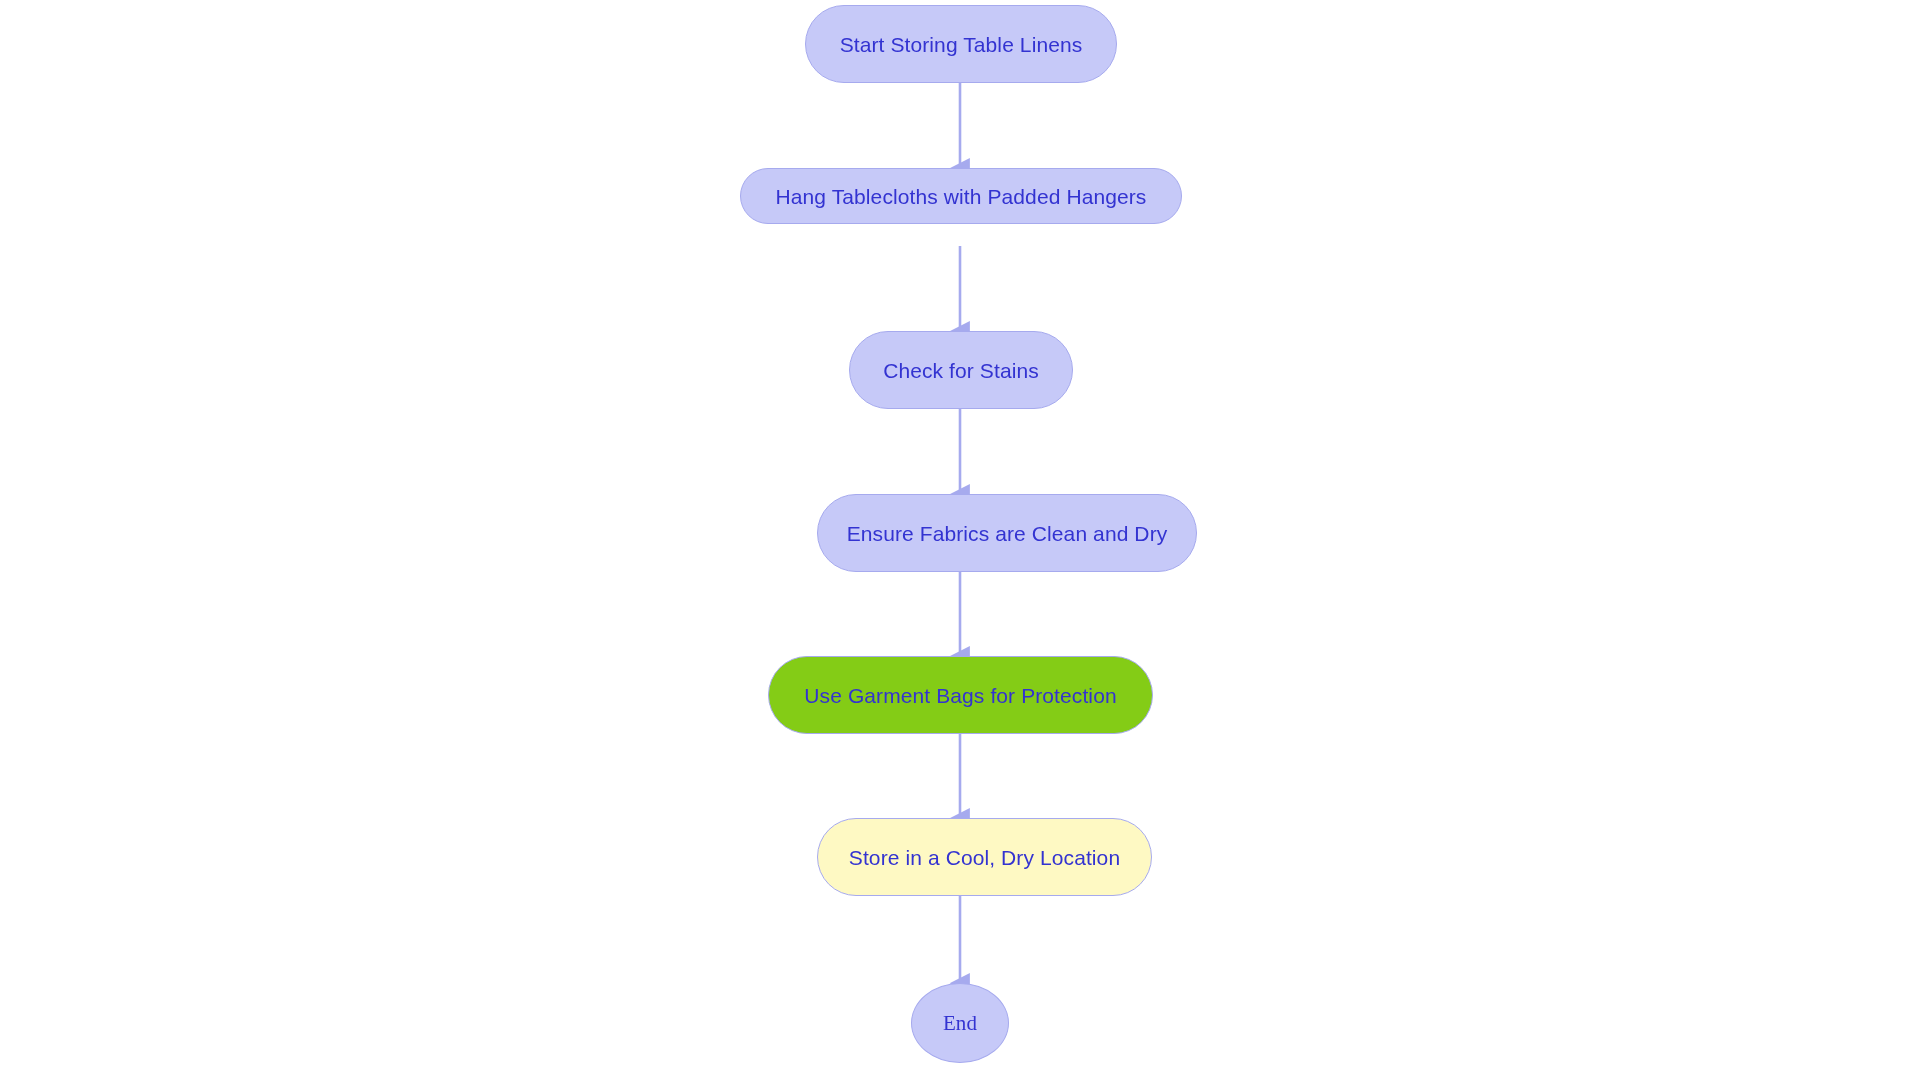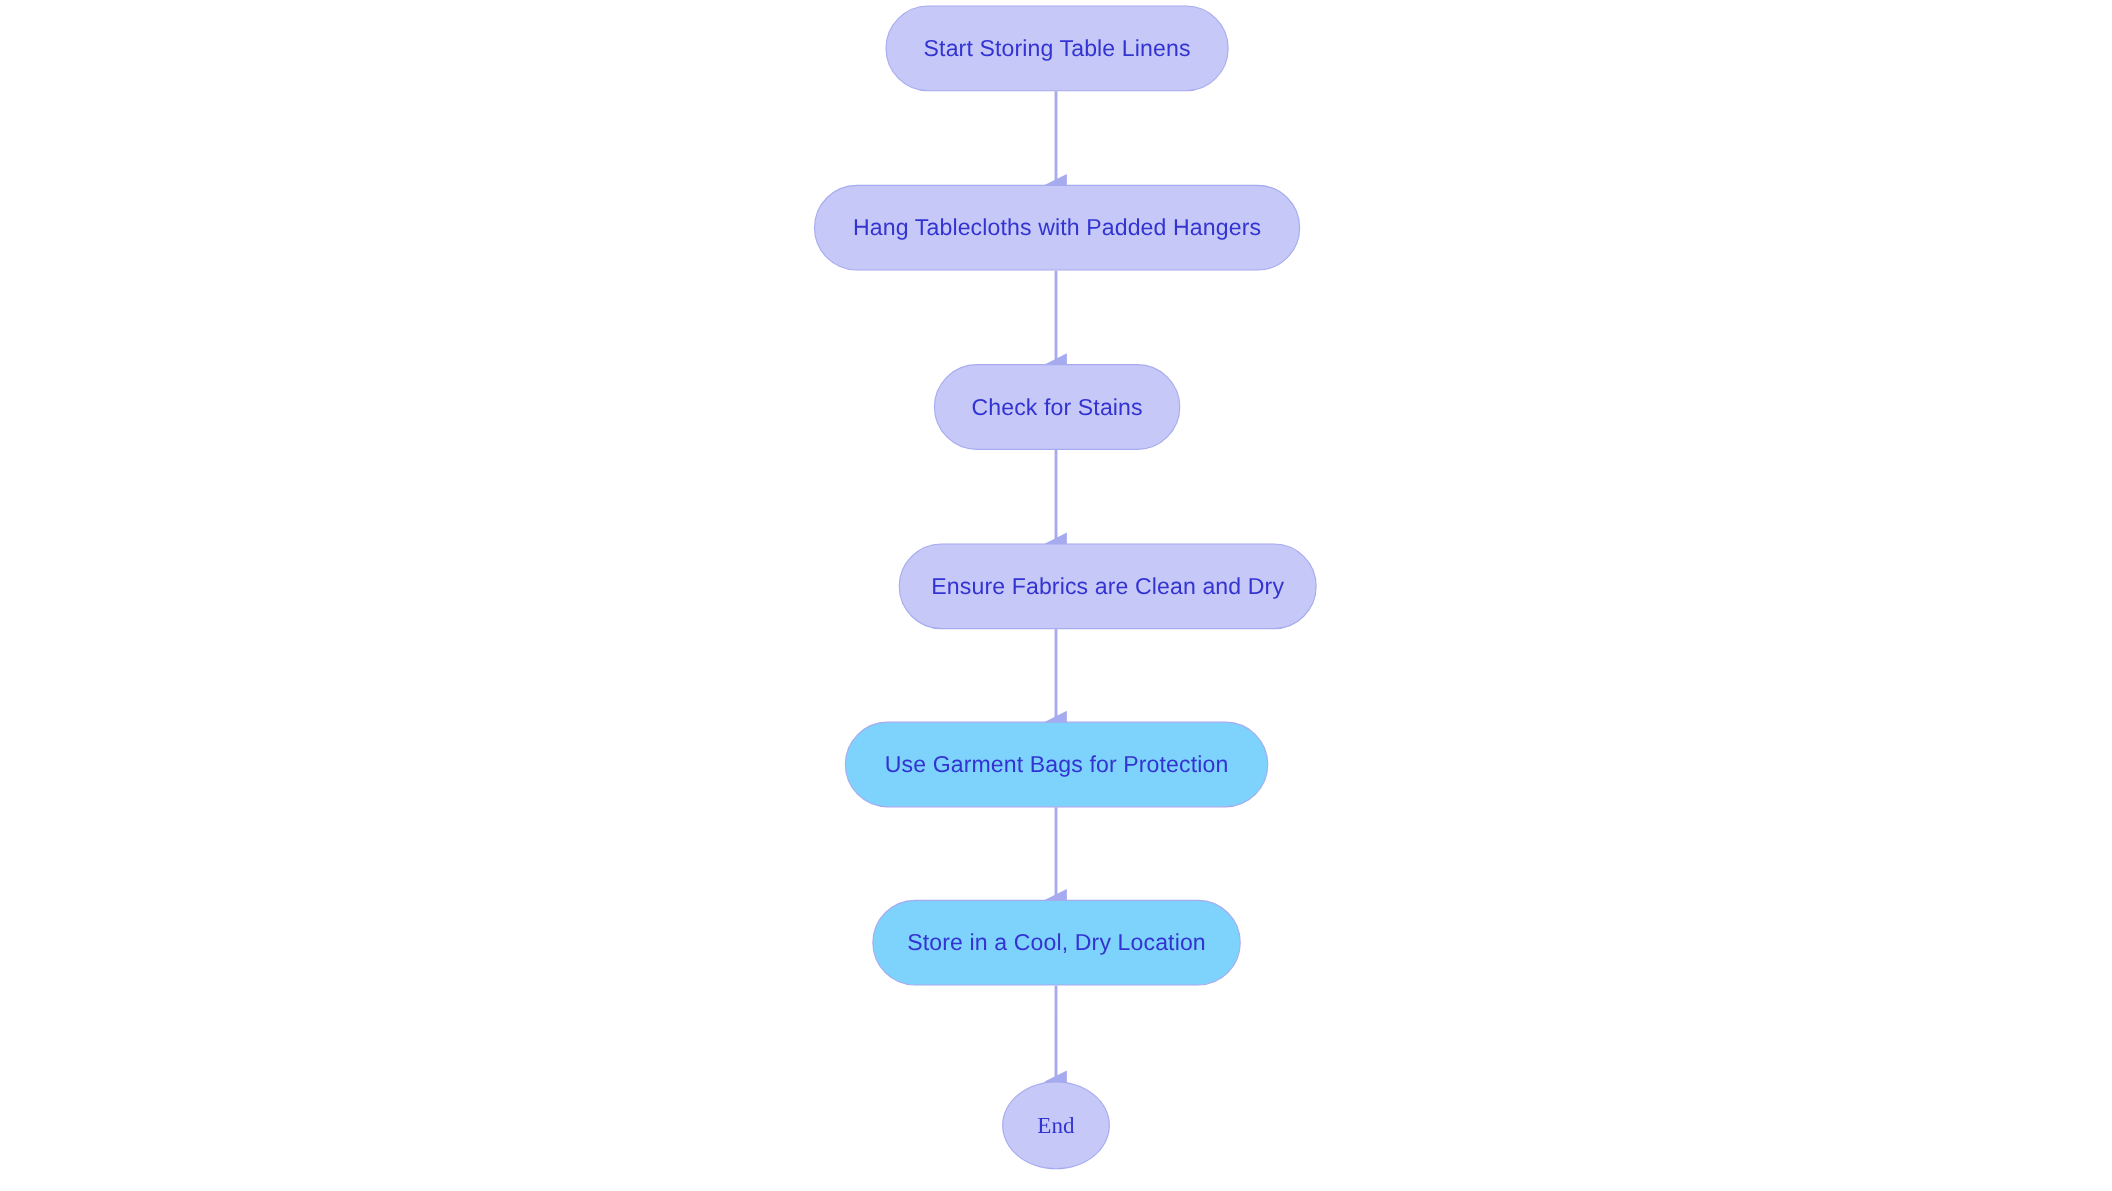--- a/index.html
+++ b/index.html
@@ -76,33 +76,33 @@
         <line x1="960" y1="572" x2="960" y2="656" stroke="#a6aaee" stroke-width="2.6" marker-end="url(#arrowhead)"></line>
         <line x1="960" y1="734" x2="960" y2="818" stroke="#a6aaee" stroke-width="2.6" marker-end="url(#arrowhead)"></line>
         <line x1="960" y1="896" x2="960" y2="983" stroke="#a6aaee" stroke-width="2.6" marker-end="url(#arrowhead)"></line>
       </g>
   </svg>
 
   <div id="node-layer">
       <div class="node stadium" style="left: 805px; top: 5px; width: 312px; height: 78px; background: rgb(198, 201, 248); border-color: rgb(166, 170, 238); color: rgb(51, 51, 209);">
         <span class="node-label">Start Storing Table Linens</span>
       </div>
-      <div class="node stadium" style="left: 740px; top: 168px; width: 442px; height: 78px; background: rgb(198, 201, 248); border-color: rgb(166, 170, 238); color: rgb(51, 51, 209);">
+      <div class="node stadium" style="left: 740px; top: 168px; width: 442px; height: 56px; background: rgb(198, 201, 248); border-color: rgb(166, 170, 238); color: rgb(51, 51, 209);">
         <span class="node-label">Hang Tablecloths with Padded Hangers</span>
       </div>
       <div class="node stadium" style="left: 849px; top: 331px; width: 224px; height: 78px; background: rgb(198, 201, 248); border-color: rgb(166, 170, 238); color: rgb(51, 51, 209);">
         <span class="node-label">Check for Stains</span>
       </div>
       <div class="node stadium" style="left: 771px; top: 494px; width: 380px; height: 78px; background: rgb(198, 201, 248); border-color: rgb(166, 170, 238); color: rgb(51, 51, 209); margin-left: 46px;">
         <span class="node-label">Ensure Fabrics are Clean and Dry</span>
       </div>
-      <div class="node stadium" style="left: 768px; top: 656px; width: 385px; height: 78px; background: #7dd3fc; border-color: rgb(166, 170, 238); color: rgb(51, 51, 209);">
+      <div class="node stadium" style="left: 768px; top: 656px; width: 385px; height: 78px; background: #84cc16; border-color: rgb(166, 170, 238); color: rgb(51, 51, 209);">
         <span class="node-label">Use Garment Bags for Protection</span>
       </div>
-      <div class="node stadium" style="left: 793px; top: 818px; width: 335px; height: 78px; background: #7dd3fc; border-color: rgb(166, 170, 238); color: rgb(51, 51, 209);">
+      <div class="node stadium" style="left: 817px; top: 818px; width: 335px; height: 78px; background: #fef9c3; border-color: rgb(166, 170, 238); color: rgb(51, 51, 209);">
         <span class="node-label">Store in a Cool, Dry Location</span>
       </div>
       <div class="node ellipse" style="left: 911px; top: 983px; width: 98px; height: 80px; background: rgb(198, 201, 248); border-color: rgb(166, 170, 238); color: rgb(51, 51, 209); font-family: Liberation Serif, serif;">
         <span class="node-label">End</span>
       </div>
     </div>
 
 </div>
 
 </body></html>

